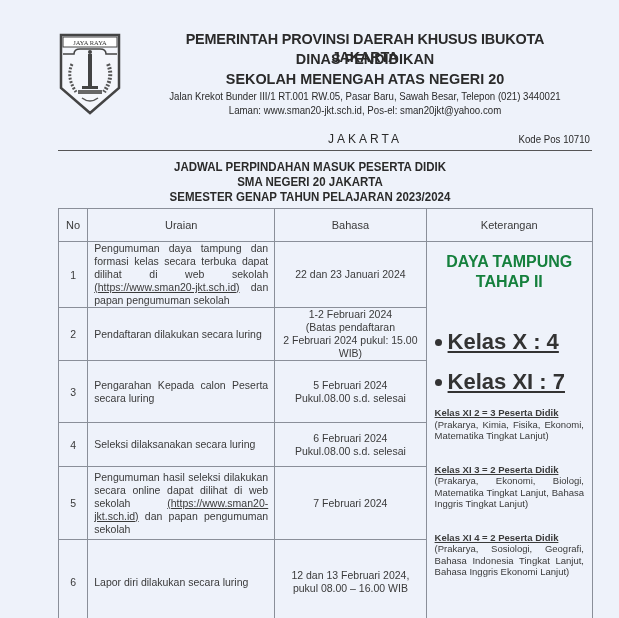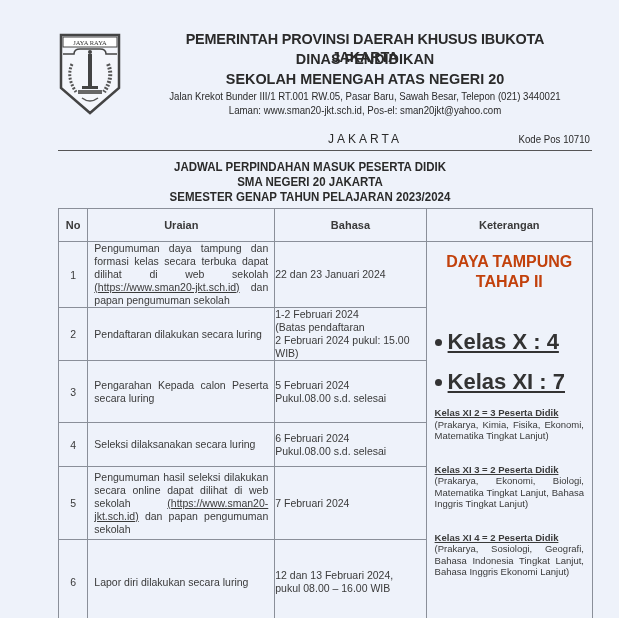--- a/index.html
+++ b/index.html
@@ -24,27 +24,27 @@
   .rule { left:58px; top:150px; width:534px; height:1px; background:#555; }
   
   .title { left:100px; width:420px; text-align:center; font-weight:bold; font-size:12.5px; transform:scaleX(0.92); }
   .t1 { top:160px; } .t2 { top:175px; } .t3 { top:190px; }
   
   table.sched {
     position:absolute; left:58px; top:208px; width:535px;
     border-collapse:collapse; font-size:10.5px; color:#3a3a3a;
   }
   table.sched td, table.sched th { border:1px solid #8a8f99; vertical-align:middle; padding:0; }
-  table.sched th { font-weight:bold; font-size:11px; height:32px; }
+  table.sched th { font-weight:normal; font-size:11px; height:32px; }
   .c-no { width:30px; text-align:center; }
   .c-ur { width:183px; padding:0 6px !important; text-align:justify; line-height:13px; }
-  .c-tg { width:162px; text-align:left; line-height:13px; }
+  .c-tg { width:162px; text-align:center; line-height:13px; }
   .c-kt { width:158px; vertical-align:top !important; padding:10px 8px 0 8px !important; }
   .link { text-decoration:underline; }
-  .daya { text-align:center; font-weight:bold; font-size:16px; line-height:20px; color:#c2410c; }
+  .daya { text-align:center; font-weight:bold; font-size:16px; line-height:20px; color:#15803d; }
   .kelas { font-size:22px; font-weight:bold; text-decoration:underline; color:#333; margin-top:14px; display:flex; align-items:center; }
   .bullet { width:7px; height:7px; border-radius:50%; background:#333; display:inline-block; margin-right:6px; }
   .detail { font-size:9.5px; line-height:11.5px; text-align:justify; margin-top:22px; color:#3a3a3a; }
   .detail .dh { font-weight:bold; text-decoration:underline; }
 </style>
 </head>
 <body>
 
 <div class="abs logo">
   <svg width="64" height="84" viewBox="0 0 64 84">

